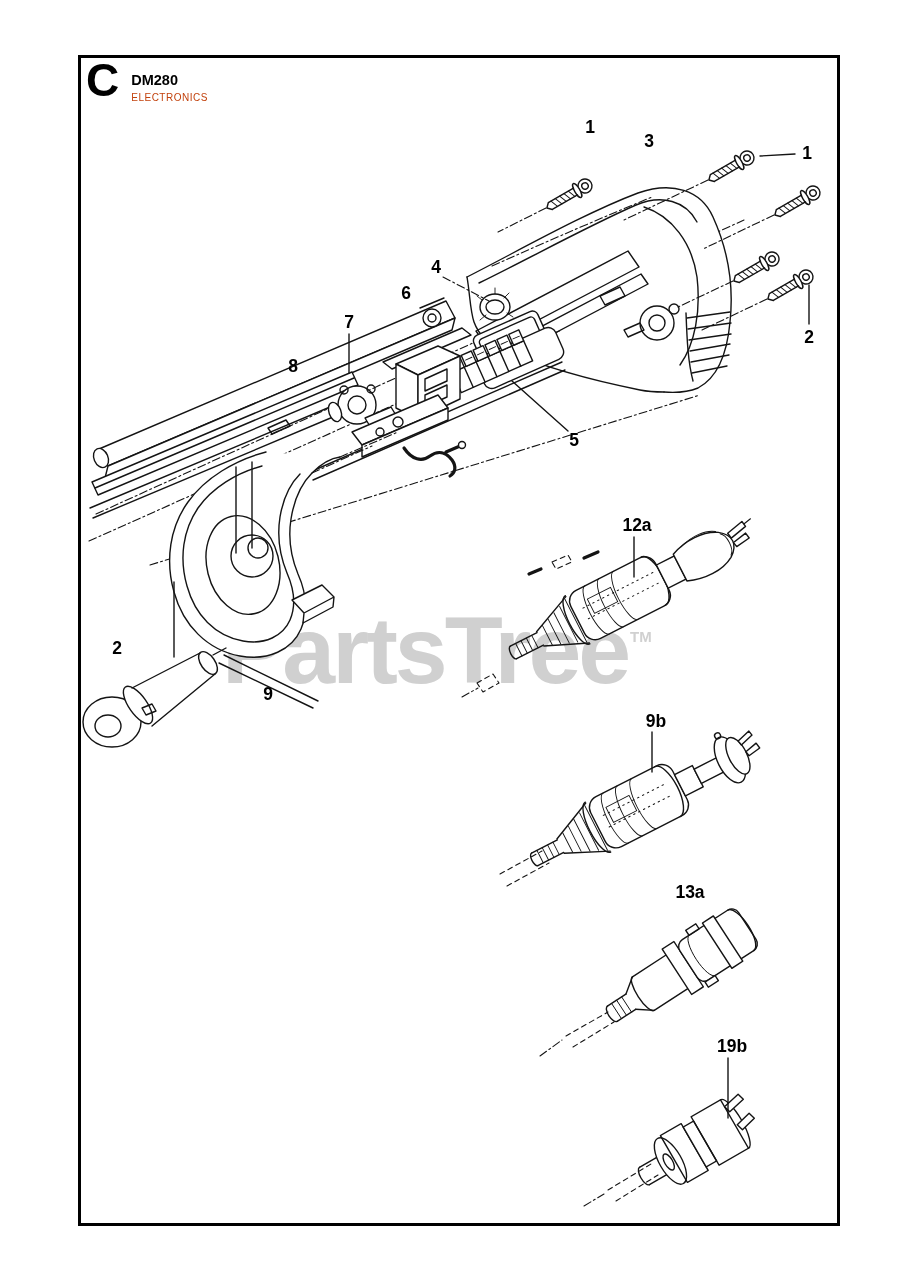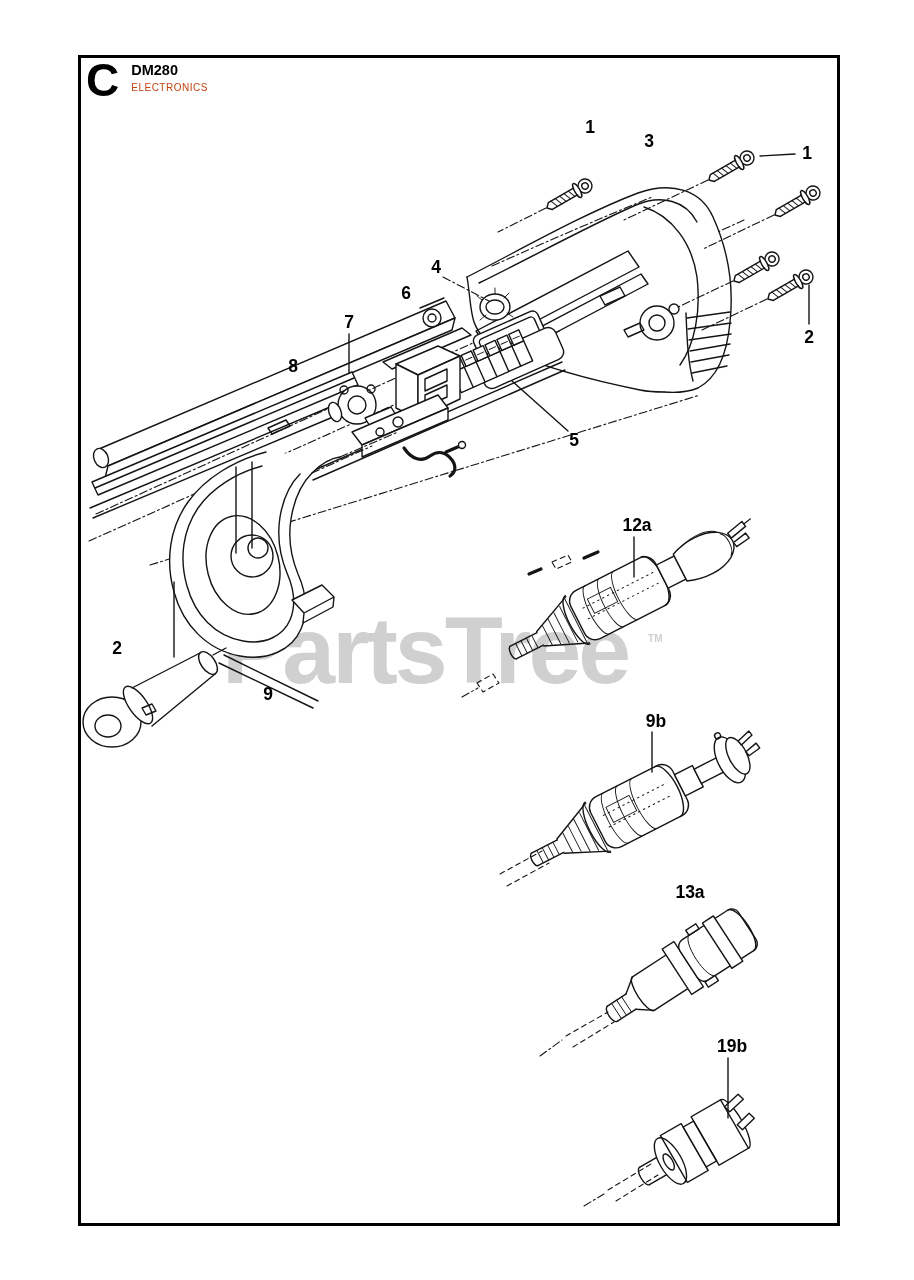--- a/index.html
+++ b/index.html
@@ -2,26 +2,26 @@
 <html><head>
 <meta charset="utf-8">
 <style>
   html,body{margin:0;padding:0;background:#ffffff;}
   .page{position:relative;width:914px;height:1280px;background:#fff;overflow:hidden;
         font-family:"Liberation Sans", sans-serif;}
   .frame{position:absolute;left:78px;top:55px;width:756px;height:1165px;
          border:3px solid #000;z-index:2;}
   .header{position:absolute;left:86px;top:60px;z-index:5;display:flex;align-items:flex-start;}
   .section-letter{font-size:46px;font-weight:700;line-height:40px;color:#000;}
-  .header-text{margin-left:12px;margin-top:2px;}
+  .header-text{margin-left:12px;margin-top:12px;}
   .model{font-size:14.5px;font-weight:700;color:#000;line-height:17px;}
   .title{font-size:10px;font-weight:400;color:#c2410c;line-height:17px;letter-spacing:.5px;}
   .watermark{position:absolute;left:222px;top:596px;z-index:1;color:#d0d0d0;
              font-size:95px;font-weight:700;letter-spacing:-3px;white-space:nowrap;}
-  .watermark sup{font-size:10px;letter-spacing:0;vertical-align:super;position:relative;top:-8px;left:20px;}
+  .watermark sup{font-size:15px;letter-spacing:0;vertical-align:super;position:relative;top:-8px;left:2px;}
   svg.art{position:absolute;left:0;top:0;z-index:3;}
   .callout-layer{position:absolute;left:0;top:0;width:914px;height:1280px;z-index:4;}
   .callout{position:absolute;transform:translate(-50%,-50%);font-size:17.5px;
            font-weight:700;color:#000;white-space:nowrap;}
   
   .ln,.wf,.thin,.dd,.dsh,.dot,.bold{stroke:#141414;fill:none;stroke-linecap:round;stroke-linejoin:round;}
   .ln{stroke-width:1.4;}
   .wf{stroke-width:1.4;fill:#ffffff;}
   .thin{stroke-width:.9;}
   .dd{stroke-width:1.1;stroke-dasharray:8 3 2 3;}

